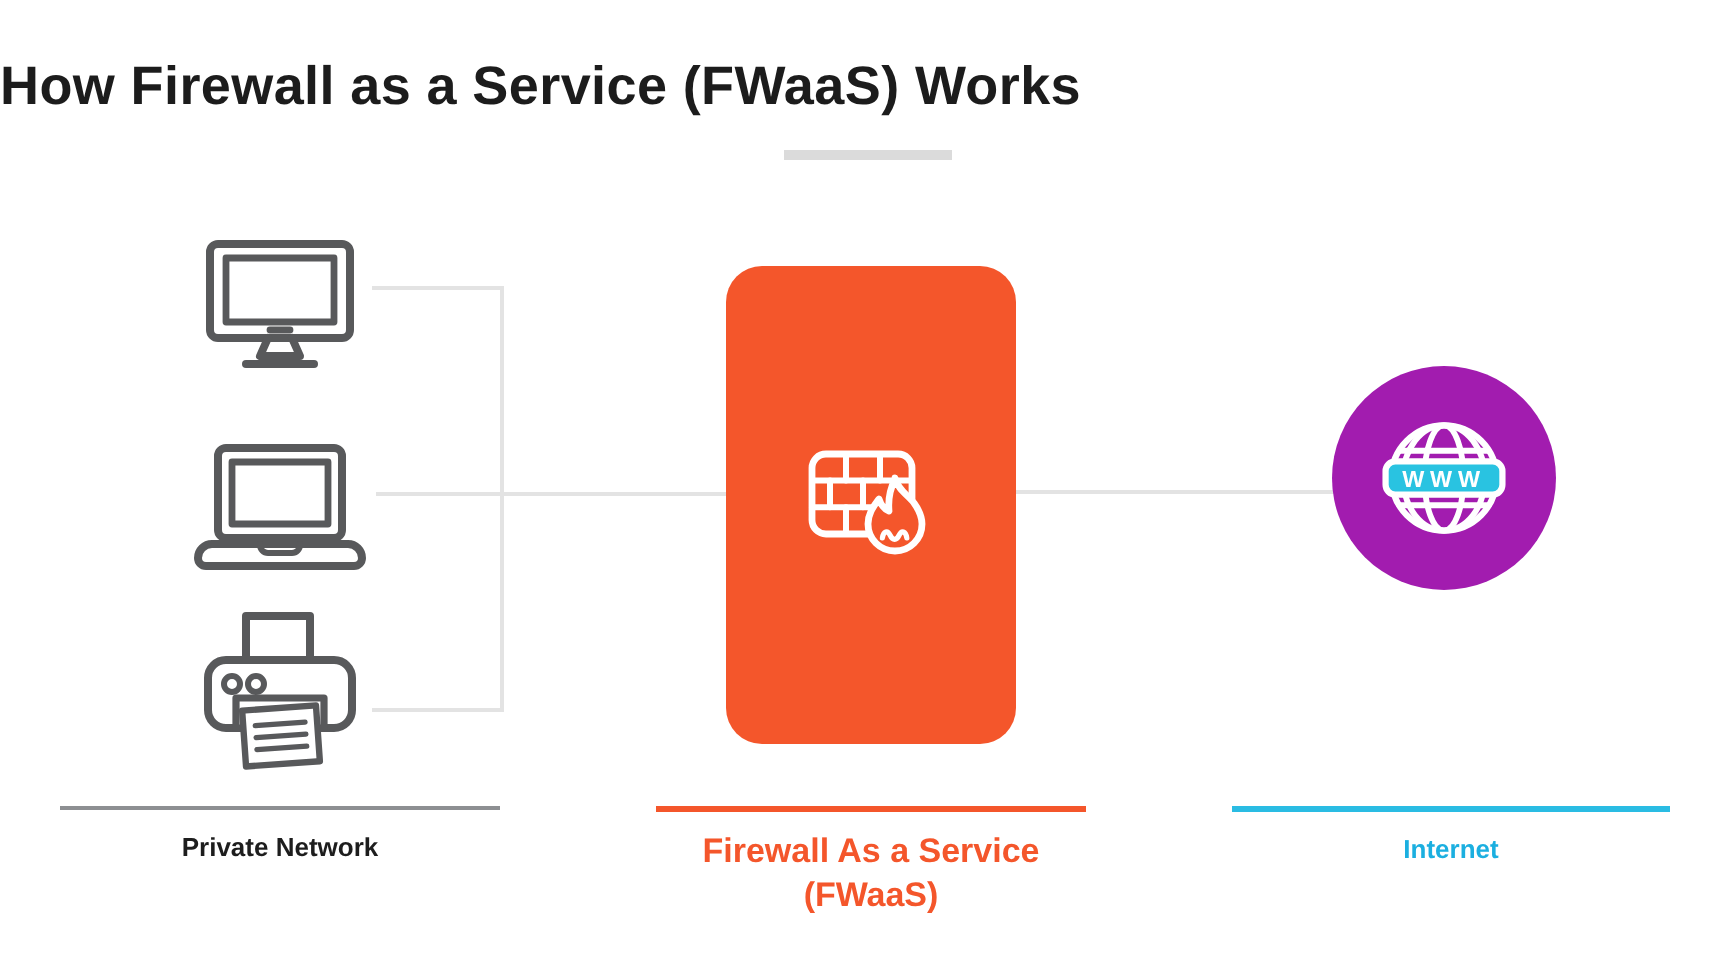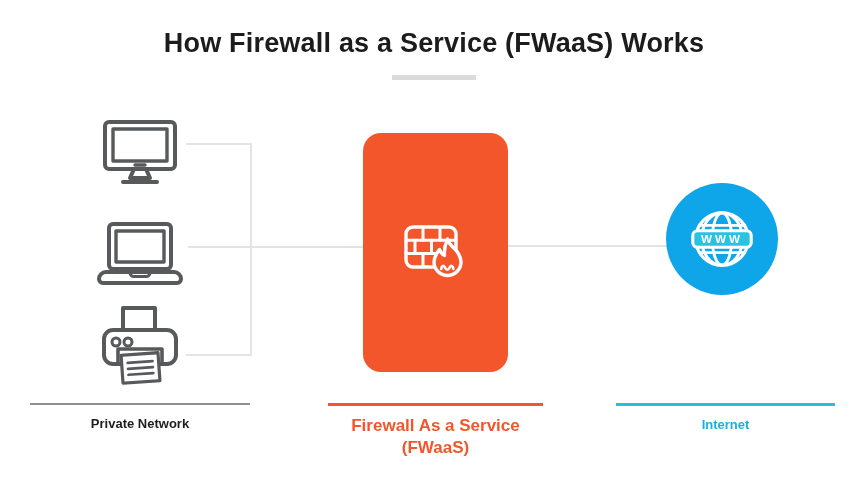--- a/index.html
+++ b/index.html
@@ -2,42 +2,42 @@
 <html><head>
 <meta charset="utf-8">
 <style>
   html,body{margin:0;padding:0;background:#ffffff;}
   .canvas{
     position:relative;width:868px;height:488px;background:#ffffff;overflow:hidden;
     font-family:"Liberation Sans", sans-serif;
   }
   .title{
     position:absolute;top:28px;left:0;width:100%;margin:0;
-    text-align:center;font-size:27px;font-weight:800;color:#1c1c1c;letter-spacing:.2px;
+    font-size:27px;font-weight:800;color:#1c1c1c;letter-spacing:.2px;
   }
   .title-divider{
     position:absolute;left:392px;top:75px;width:84px;height:5px;background:#dbdbdb;
   }
   .icon{position:absolute;}
   .monitor{left:102px;top:119px;}
   .laptop{left:96px;top:221px;}
   .printer{left:101px;top:304px;}
   .conn{position:absolute;background:#e3e3e3;}
   .c1{left:186px;top:143px;width:66px;height:2px;}
   .c2{left:188px;top:246px;width:175px;height:2px;}
   .c3{left:186px;top:354px;width:66px;height:2px;}
   .c4{left:250px;top:143px;width:2px;height:213px;}
   .c5{left:508px;top:245px;width:160px;height:2px;}
   .fwaas-box{
     position:absolute;left:363px;top:133px;width:145px;height:239px;border-radius:18px;
     background:#f4562b;display:flex;align-items:center;justify-content:center;
   }
   .internet-circle{
     position:absolute;left:666px;top:183px;width:112px;height:112px;border-radius:50%;
-    background:#0ea5e9;display:flex;align-items:center;justify-content:center;
+    background:#a21caf;display:flex;align-items:center;justify-content:center;
   }
   .label-group{position:absolute;top:403px;text-align:center;}
   .lg-pn{left:30px;width:220px;}
   .lg-fw{left:328px;width:215px;}
   .lg-in{left:616px;width:219px;}
   .label-line{width:100%;}
   .lg-pn .label-line{height:2px;background:#8d8f92;}
   .lg-fw .label-line{height:3px;background:#f4562b;}
   .lg-in .label-line{height:3px;background:#2abce3;}
   .label-text{margin-top:11px;font-size:13px;font-weight:800;color:#1d1d1d;}

